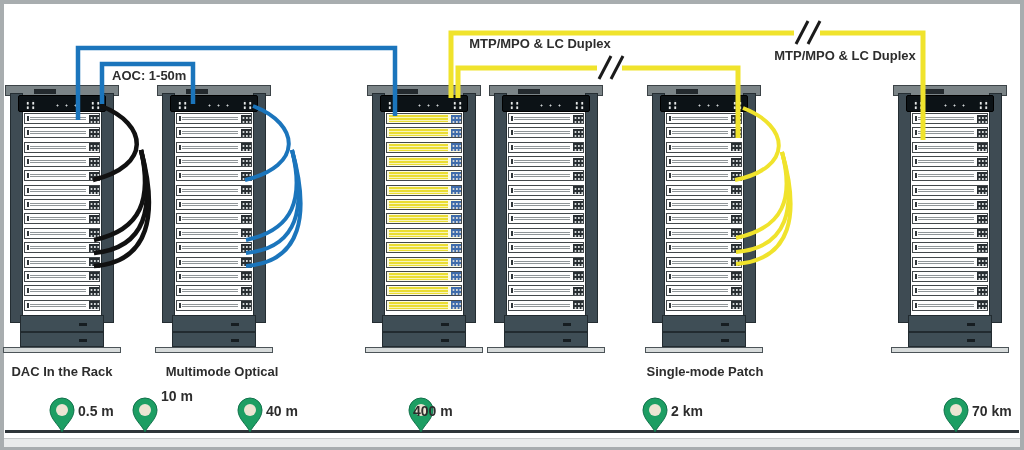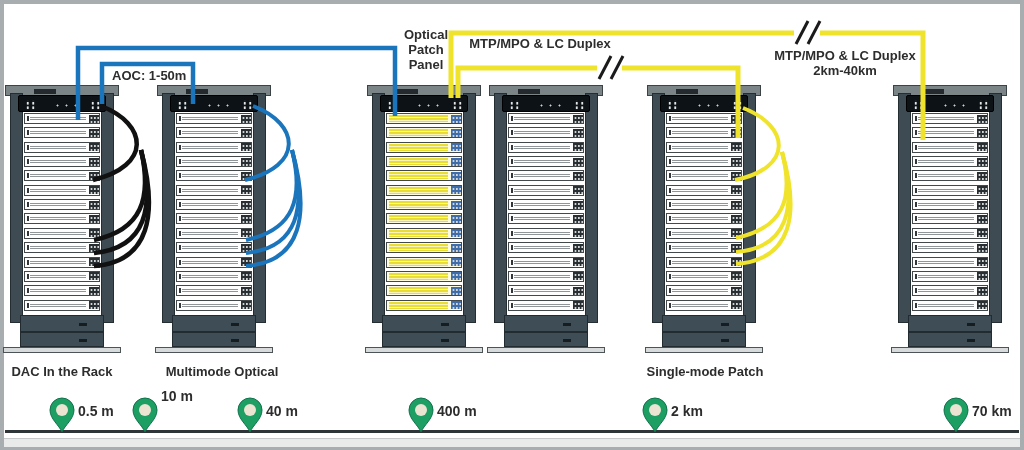--- a/index.html
+++ b/index.html
@@ -633,33 +633,27 @@
     <g>
       <path class="c-yellow-thin" d="M 743 108 C 790 126 794 168 735 180"></path>
       <path class="c-yellow-thin" d="M 782 152 C 794 198 784 228 736 238"></path>
       <path class="c-yellow-thin" d="M 782 152 C 797 208 788 248 736 252"></path>
       <path class="c-yellow-thin" d="M 782 152 C 800 214 792 260 736 264"></path>
     </g>
   </svg>
 
   <div class="lbl left" style="left:112px;top:68px;">AOC: 1-50m</div>
 
-  <div class="lbl" style="left:426px;top:27px;">
-    <span>Optical</span>
-    <span>Patch</span>
-    <span>Panel</span>
-  </div>
 
   <div class="lbl" style="left:540px;top:36px;">
     <span>MTP/MPO &amp; LC Duplex</span>
   </div>
 
   <div class="lbl" style="left:845px;top:48px;">
     <span>MTP/MPO &amp; LC Duplex</span>
-    <span>2km-40km</span>
   </div>
 
   <div id="captionlayer">
       <div class="caption" style="left: 62px; top: 364px;">DAC In the Rack</div>
       <div class="caption" style="left: 222px; top: 364px;">Multimode Optical</div>
       <div class="caption" style="left: 705px; top: 364px;">Single-mode Patch</div>
     </div>
   <div id="markerlayer">
       <div class="pinwrap" style="left: 49px; top: 397px;"><svg width="26" height="35" viewBox="-13 -35 26 35">
           <path d="M0,0 C-3,-7 -12,-13 -12,-22 A12,12 0 1,1 12,-22 C12,-13 3,-7 0,0 Z" fill="#1d9e63" stroke="#10714a" stroke-width="1"></path>
@@ -673,21 +667,21 @@
       <div class="pinlabel" style="left: 161px; top: 388px;">10 m</div>
       <div class="pinwrap" style="left: 237px; top: 397px;"><svg width="26" height="35" viewBox="-13 -35 26 35">
           <path d="M0,0 C-3,-7 -12,-13 -12,-22 A12,12 0 1,1 12,-22 C12,-13 3,-7 0,0 Z" fill="#1d9e63" stroke="#10714a" stroke-width="1"></path>
           <circle cx="0" cy="-22" r="6" fill="#ece4d2"></circle>
         </svg></div>
       <div class="pinlabel" style="left: 266px; top: 403px;">40 m</div>
       <div class="pinwrap" style="left: 408px; top: 397px;"><svg width="26" height="35" viewBox="-13 -35 26 35">
           <path d="M0,0 C-3,-7 -12,-13 -12,-22 A12,12 0 1,1 12,-22 C12,-13 3,-7 0,0 Z" fill="#1d9e63" stroke="#10714a" stroke-width="1"></path>
           <circle cx="0" cy="-22" r="6" fill="#ece4d2"></circle>
         </svg></div>
-      <div class="pinlabel" style="left: 437px; top: 403px;">400 m</div>
+      <div class="pinlabel" style="left: 413px; top: 403px;">400 m</div>
       <div class="pinwrap" style="left: 642px; top: 397px;"><svg width="26" height="35" viewBox="-13 -35 26 35">
           <path d="M0,0 C-3,-7 -12,-13 -12,-22 A12,12 0 1,1 12,-22 C12,-13 3,-7 0,0 Z" fill="#1d9e63" stroke="#10714a" stroke-width="1"></path>
           <circle cx="0" cy="-22" r="6" fill="#ece4d2"></circle>
         </svg></div>
       <div class="pinlabel" style="left: 671px; top: 403px;">2 km</div>
       <div class="pinwrap" style="left: 943px; top: 397px;"><svg width="26" height="35" viewBox="-13 -35 26 35">
           <path d="M0,0 C-3,-7 -12,-13 -12,-22 A12,12 0 1,1 12,-22 C12,-13 3,-7 0,0 Z" fill="#1d9e63" stroke="#10714a" stroke-width="1"></path>
           <circle cx="0" cy="-22" r="6" fill="#ece4d2"></circle>
         </svg></div>
       <div class="pinlabel" style="left: 972px; top: 403px;">70 km</div>

